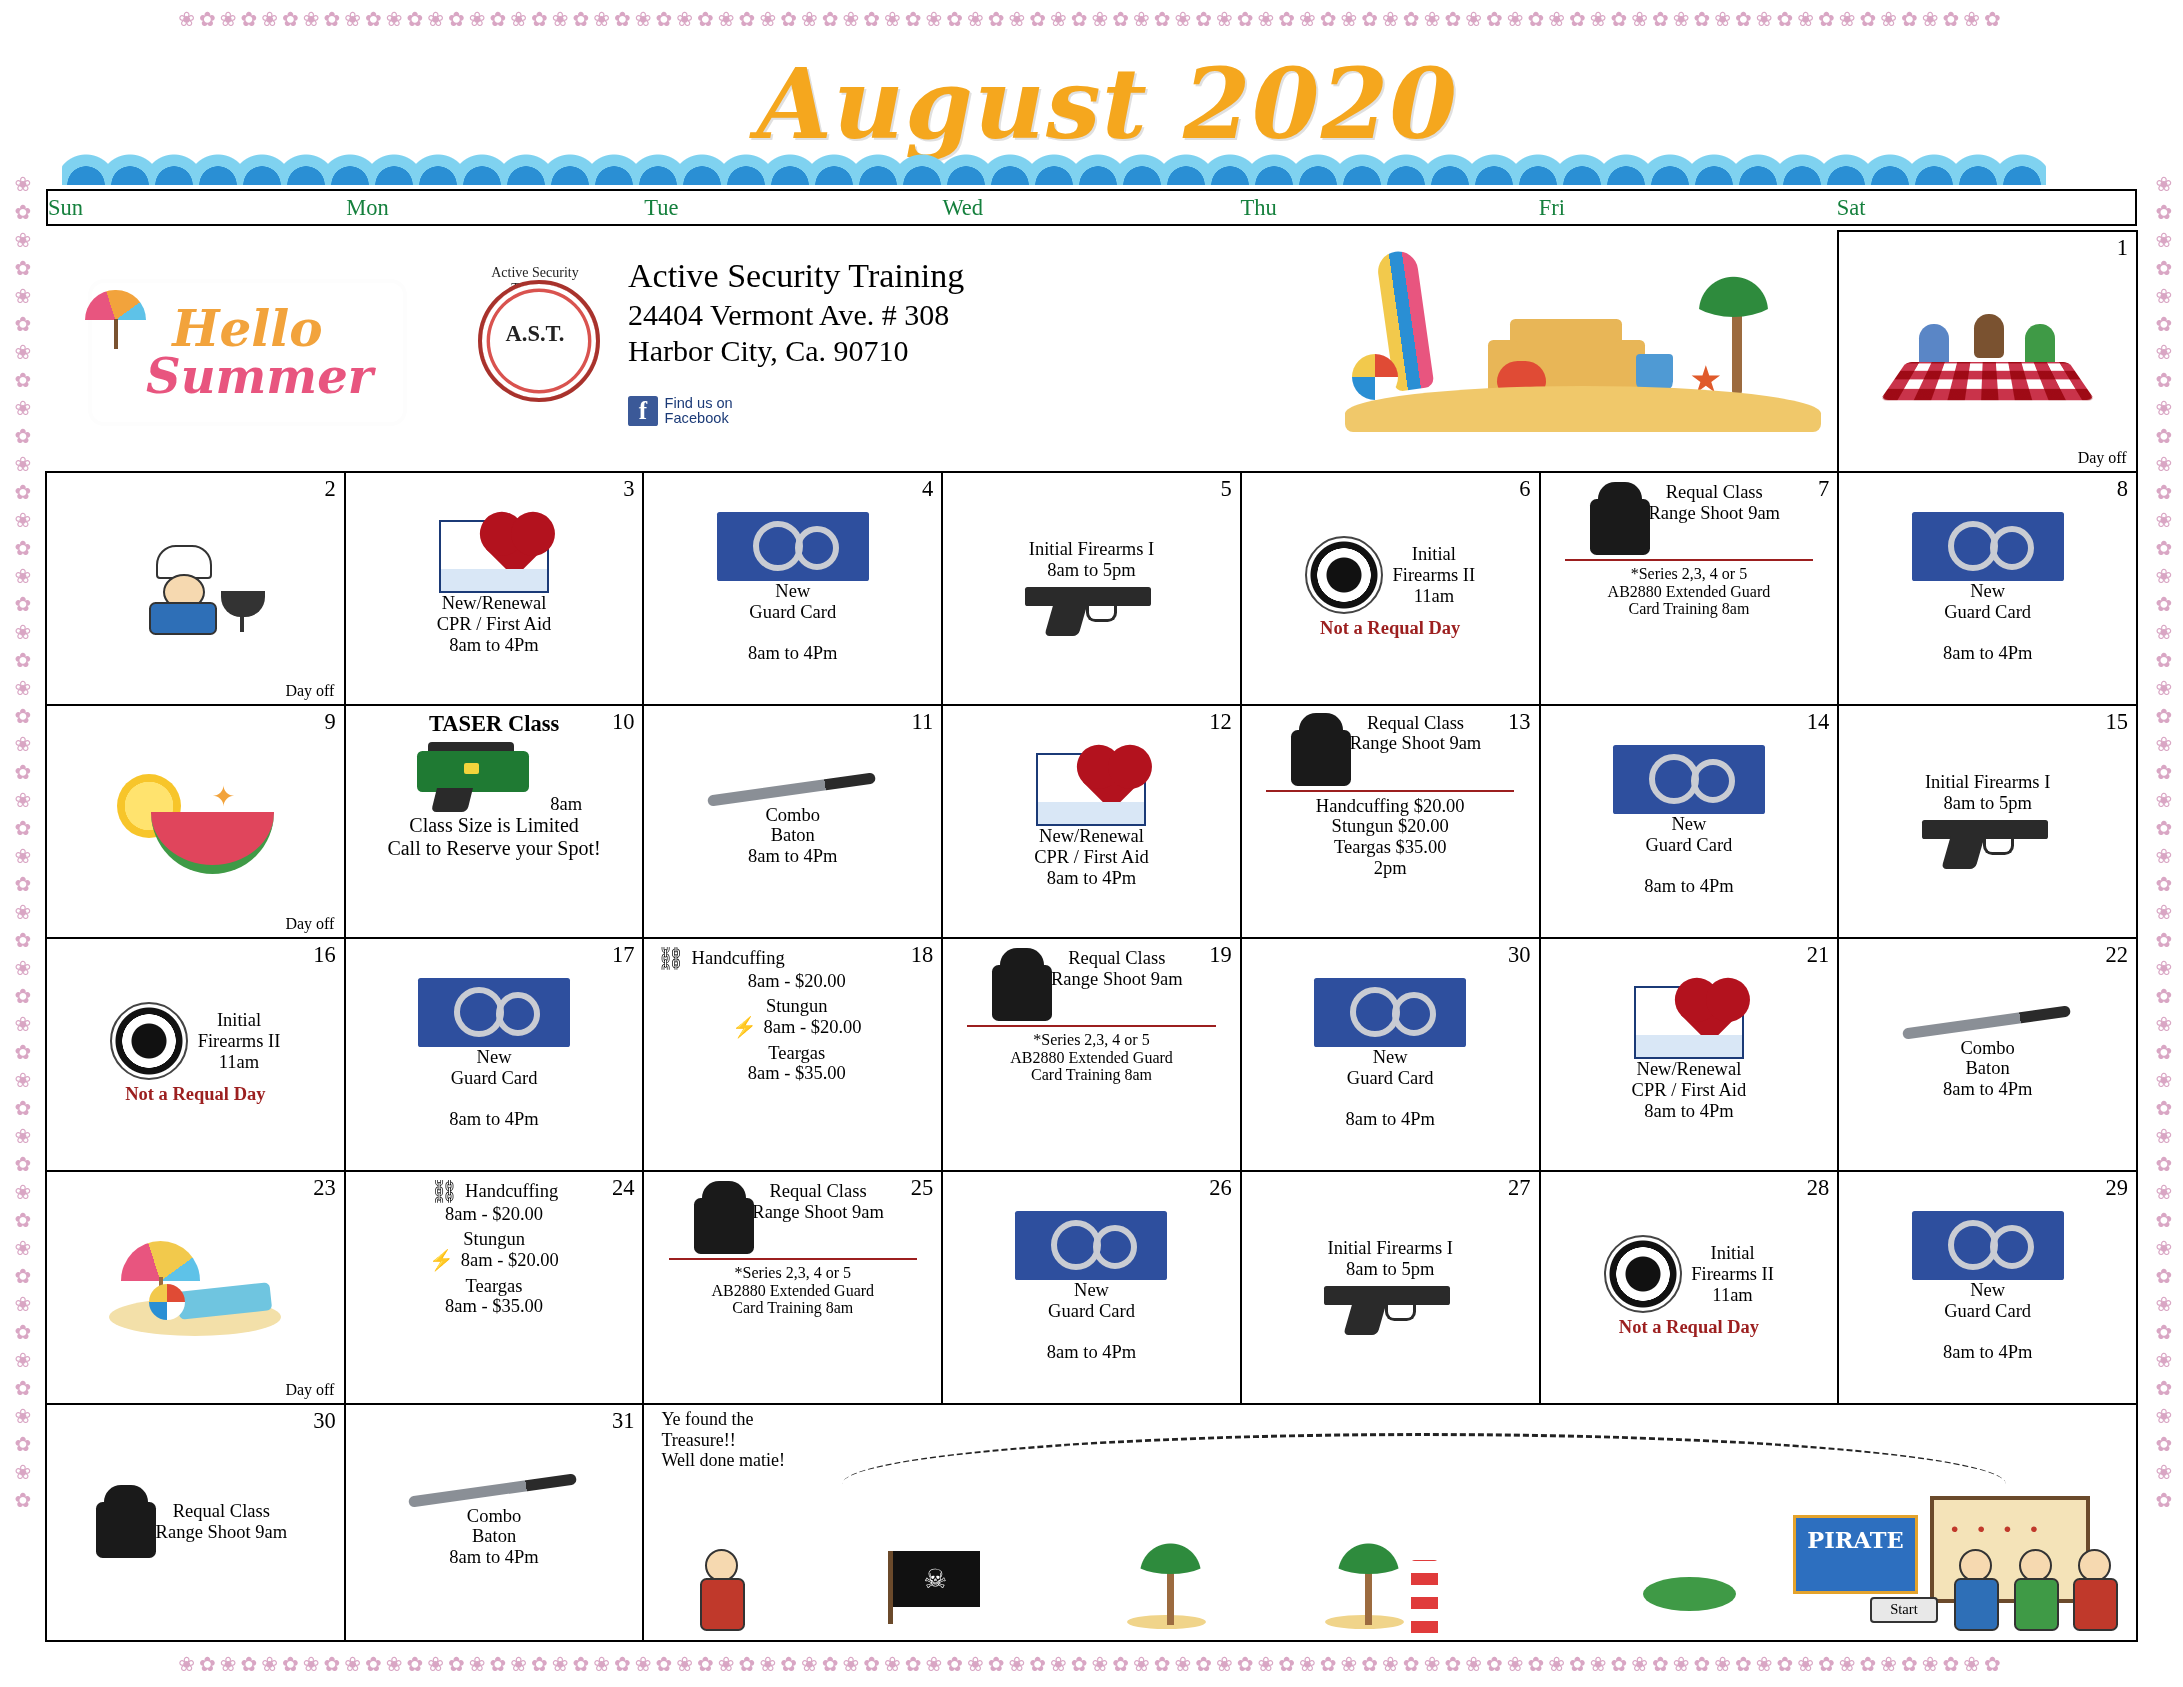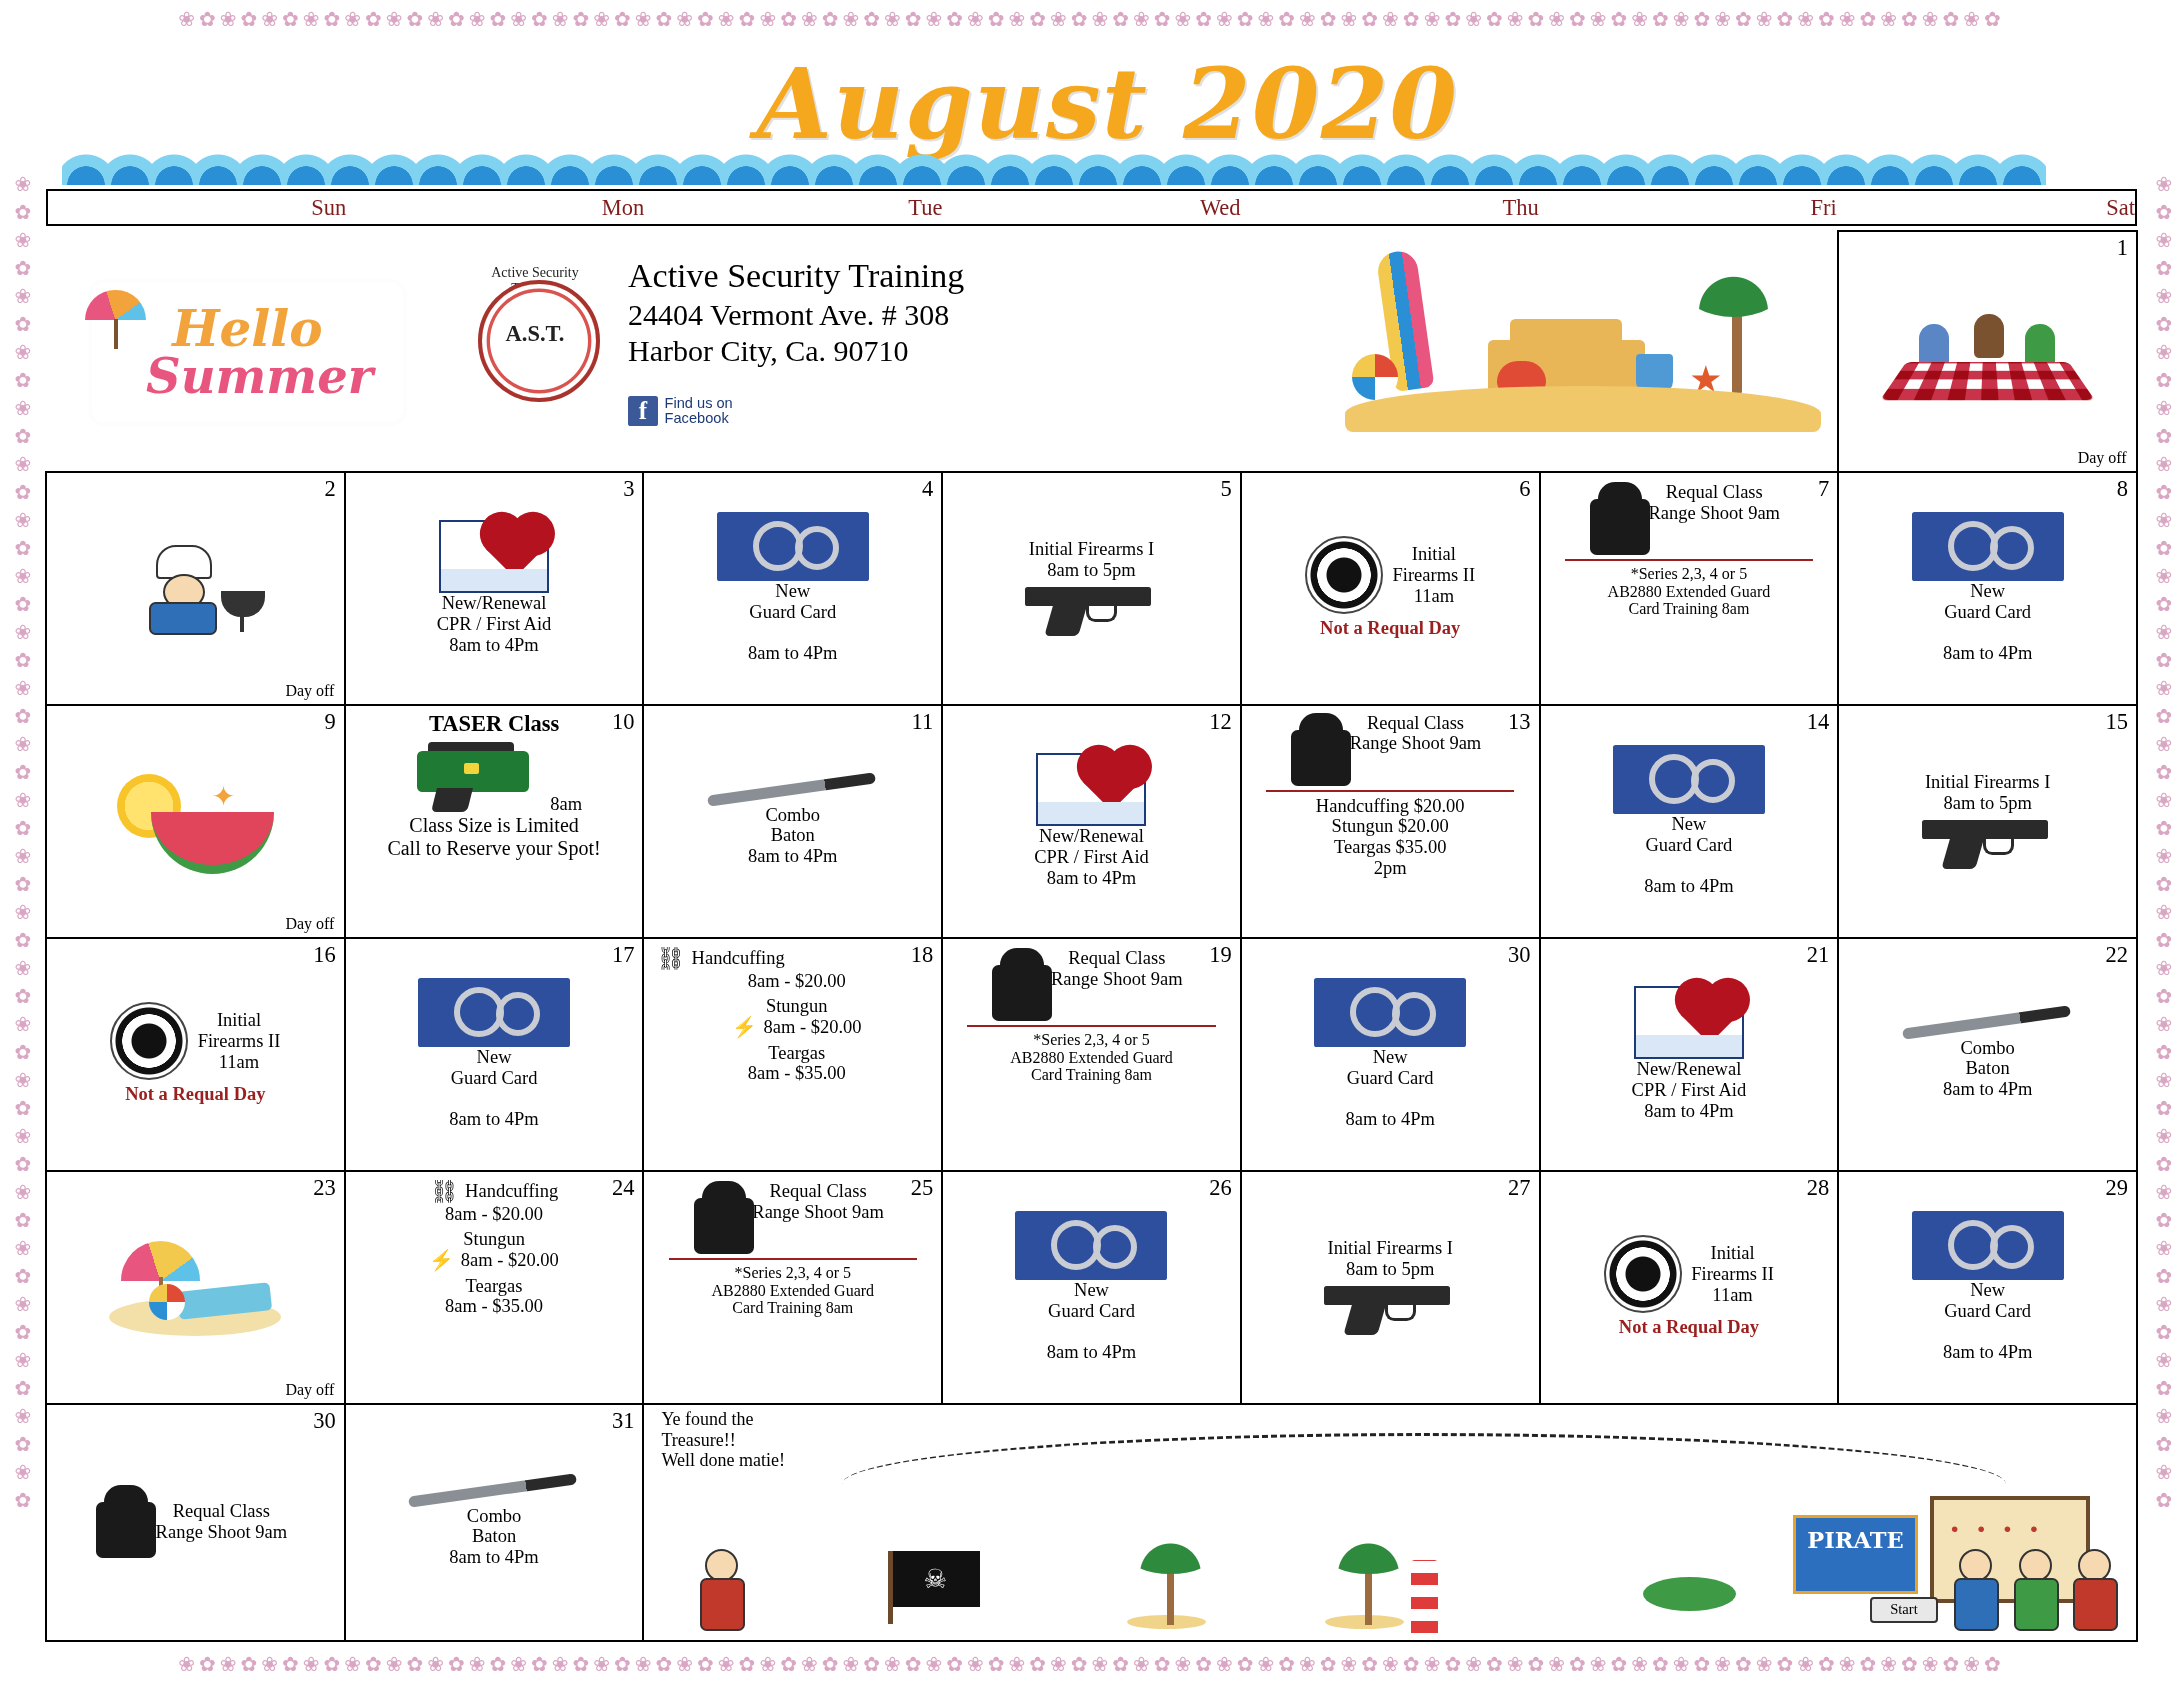--- a/index.html
+++ b/index.html
@@ -70,24 +70,24 @@
   
   .weekdays{
     position:absolute;left:0;top:151px;width:2091px;height:37px;
     border:2px solid #000;
     display:flex;
     box-sizing:border-box;
     background:#fff;
   }
   .weekday{
     flex:1 1 0;
-    text-align:right;
+    text-align:left;
     font-size:22.5px;
     font-family:"Liberation Serif", serif;
-    color:#7f1d1d;
+    color:#15803d;
     line-height:34px;
   }
 
   
   .grid{
     position:absolute;left:0;top:193px;width:2091px;height:1409px;
     display:grid;
     grid-template-columns:repeat(7,1fr);
     grid-template-rows:241px 233px 233px 233px 233px 237px;
     box-sizing:border-box;

